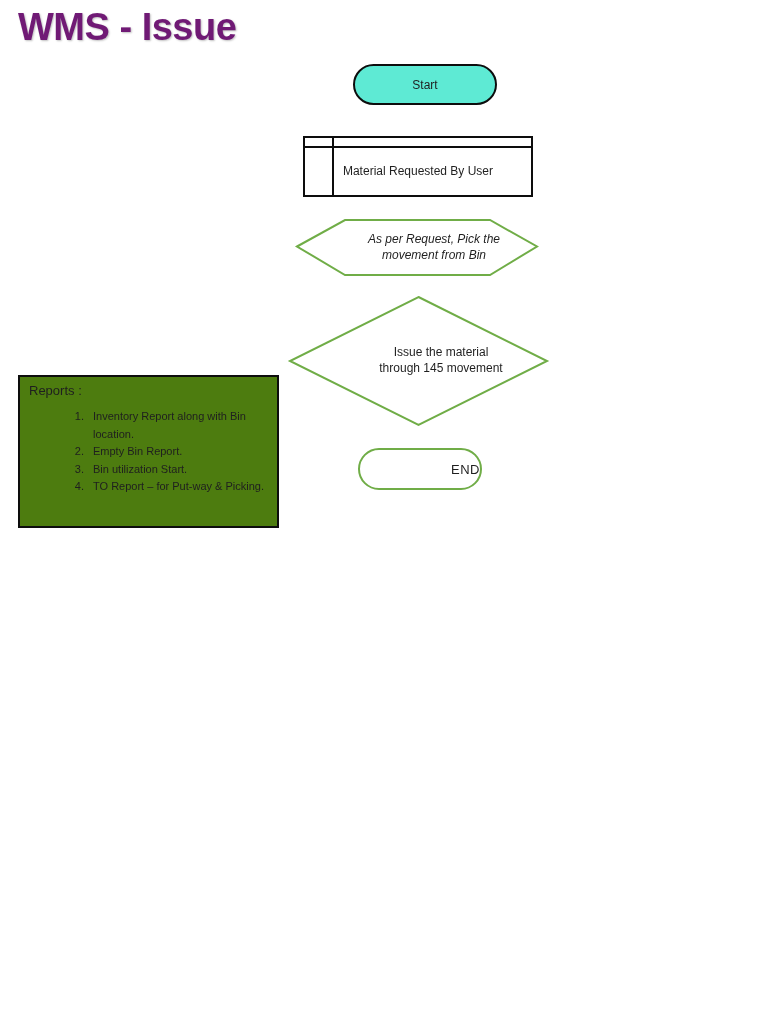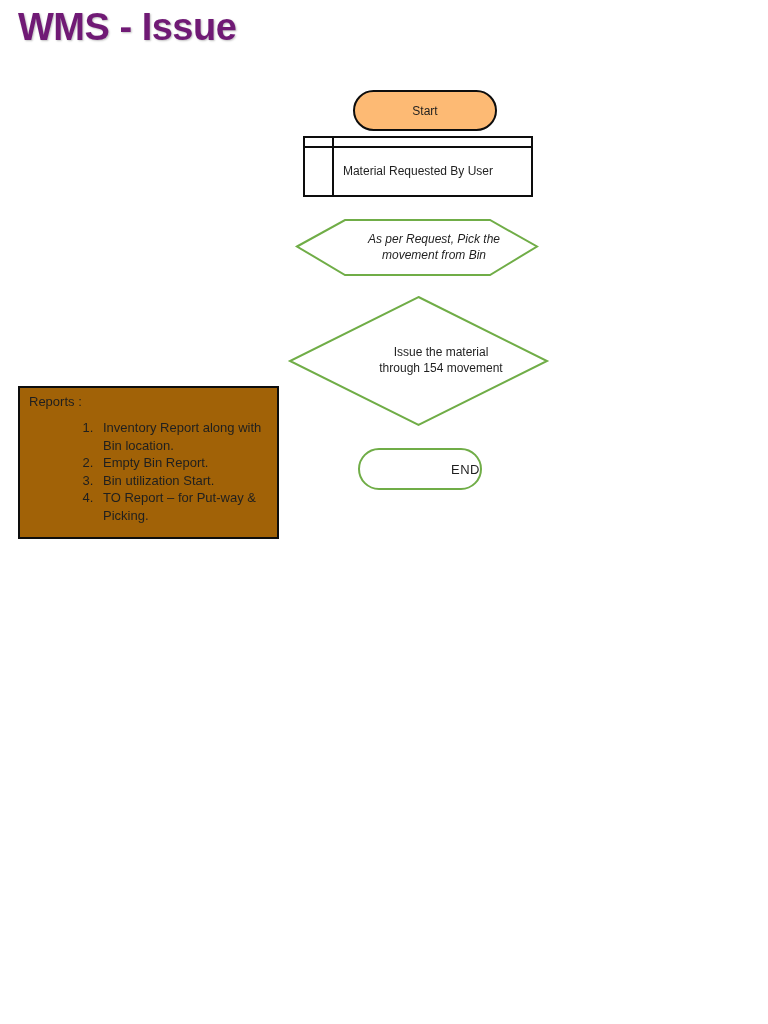--- a/index.html
+++ b/index.html
@@ -18,22 +18,22 @@
     font-size:38px;font-weight:600;color:#701a75;
     letter-spacing:-0.5px;
     text-shadow:1px 1px 2px rgba(0,0,0,0.25);
     white-space:nowrap;
   }
 
   .shape-label{font-size:12px;color:var(--text);}
 
   
   .start-shape{
-    position:absolute;left:353px;top:90px;width:144px;height:41px;
-    border:2px solid var(--ink);border-radius:21px;background:#fdba74;
+    position:absolute;left:353px;top:64px;width:144px;height:41px;
+    border:2px solid var(--ink);border-radius:21px;background:#5eead4;
     display:flex;align-items:center;justify-content:center;
   }
 
   
   .process-shape{
     position:absolute;left:303px;top:136px;width:230px;height:61px;
     border:2.5px solid var(--ink);background:#fff;
   }
   .process-hline{position:absolute;left:0;right:0;top:8px;height:1.5px;background:var(--ink);}
   .process-vline{position:absolute;top:0;bottom:0;left:27px;width:1.5px;background:var(--ink);}
@@ -59,29 +59,29 @@
   
   .end-shape{
     position:absolute;left:358px;top:448px;width:124px;height:42px;
     border:2px solid var(--green);border-radius:21px;background:#fff;
     display:flex;align-items:center;justify-content:flex-end;
   }
   .end-label{font-size:13px;letter-spacing:0.5px;}
 
   
   .reports-box{
-    position:absolute;left:18px;top:386px;width:261px;height:153px;
-    border:2px solid var(--ink);background:#a16207;
+    position:absolute;left:18px;top:375px;width:261px;height:153px;
+    border:2px solid var(--ink);background:#4d7c0f;
   }
   .reports-heading{
     margin:6px 0 0 9px;font-size:13px;color:var(--text);
   }
   .reports-list{
-    margin:10px 10px 0 18px;padding-left:59px;
-    font-size:13px;line-height:17.5px;color:var(--text);
+    margin:10px 10px 0 8px;padding-left:59px;
+    font-size:11px;line-height:17.5px;color:var(--text);
   }
   .reports-list li{margin:0;padding-left:6px;}
 </style>
 </head>
 <body>
 
 <div class="page">
 
   <div class="title">WMS - Issue</div>
 
@@ -103,21 +103,21 @@
   <div class="hex-text">
     <div>As per Request, Pick the</div>
     <div>movement from Bin</div>
   </div>
 
   <svg class="diamond-svg" viewBox="0 0 261 131" aria-hidden="true">
     <polygon class="outline" points="130.5,1 259,65 130.5,129 2,65" stroke="#70AD47"></polygon>
   </svg>
   <div class="diamond-text">
     <div>Issue the material</div>
-    <div>through 154 movement</div>
+    <div>through 145 movement</div>
   </div>
 
   <div class="end-shape">
     <span class="shape-label end-label">END</span>
   </div>
 
   <div class="reports-box">
     <div class="reports-heading">Reports :</div>
     <ol class="reports-list">
       <li>Inventory Report along with Bin location.</li>

